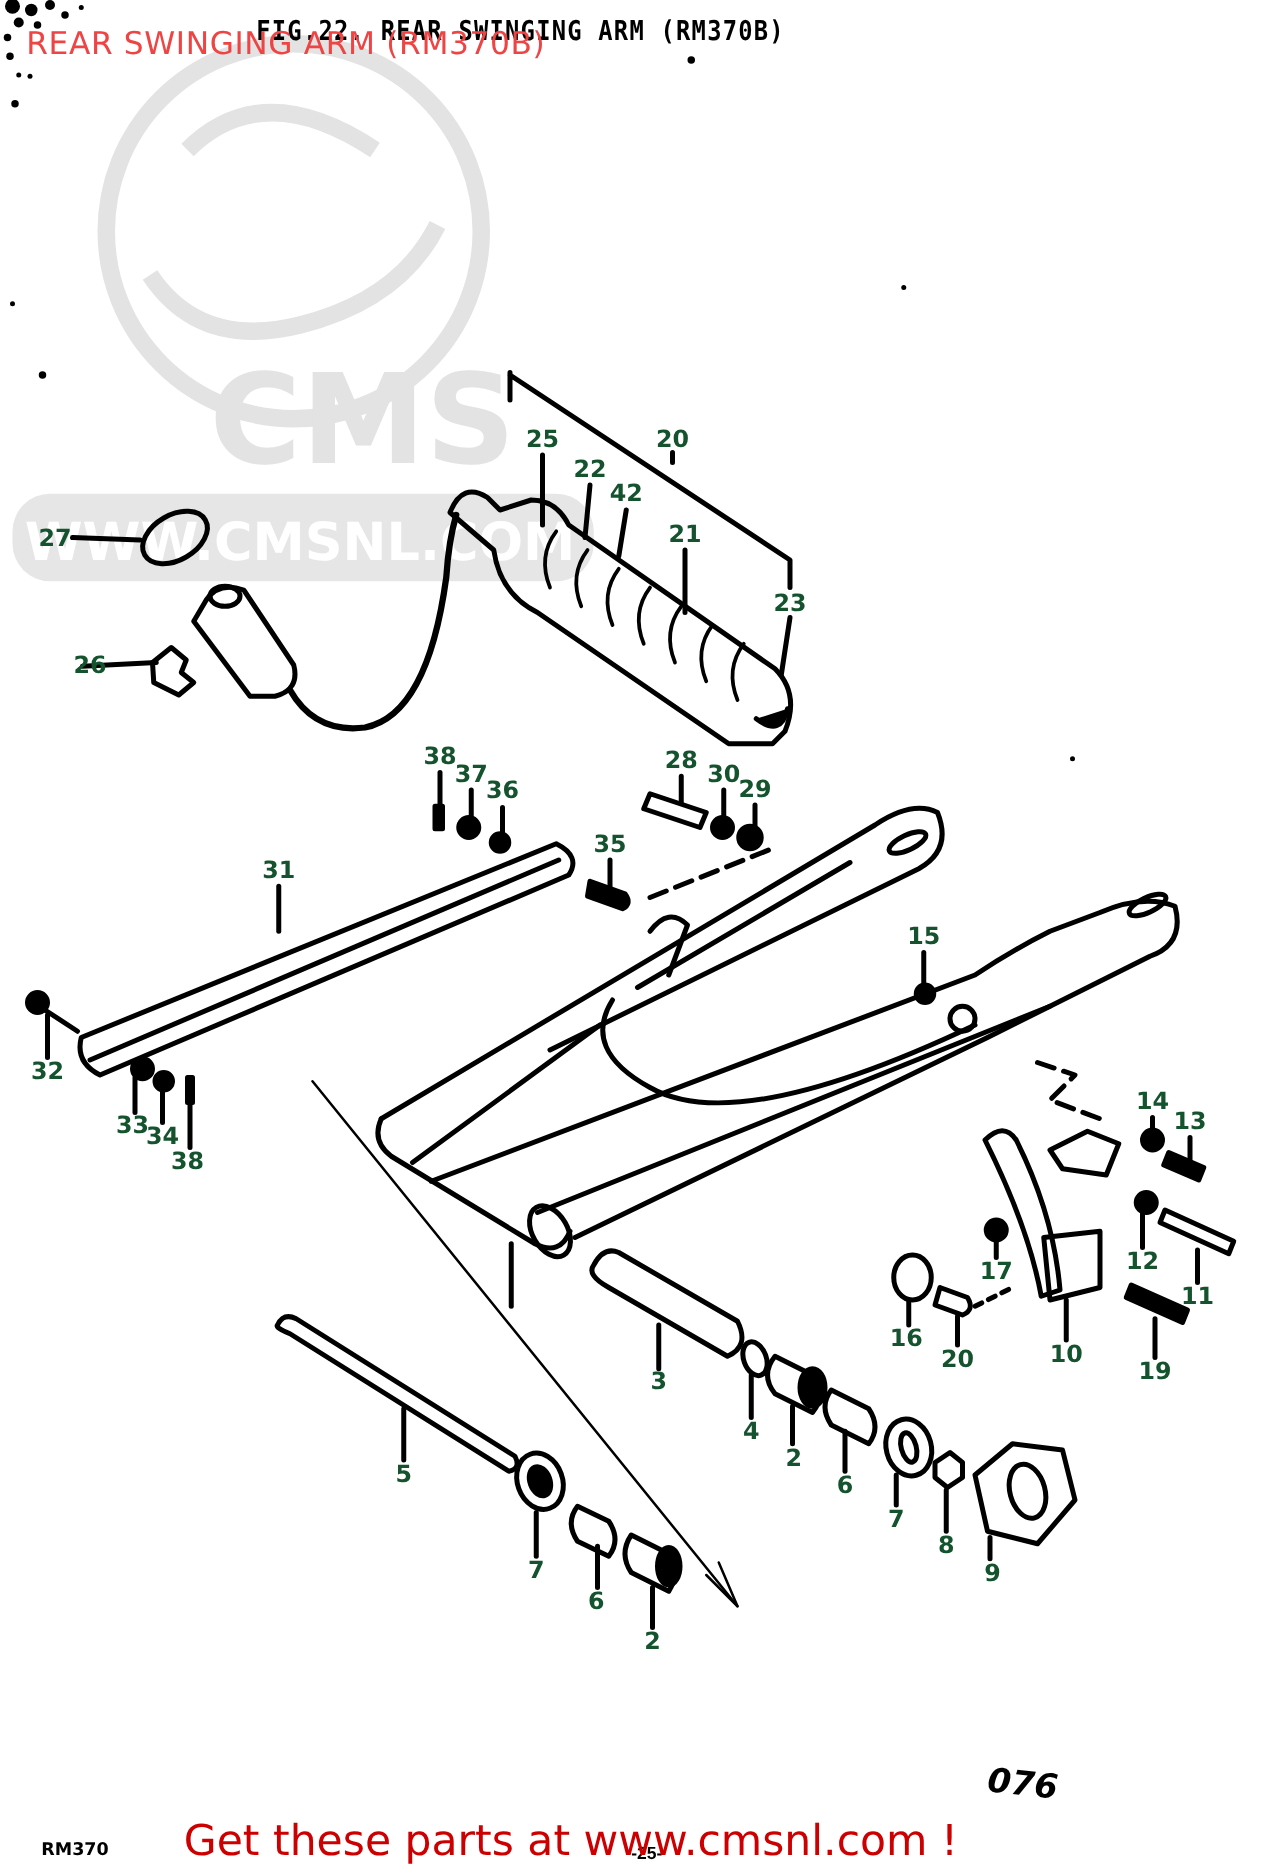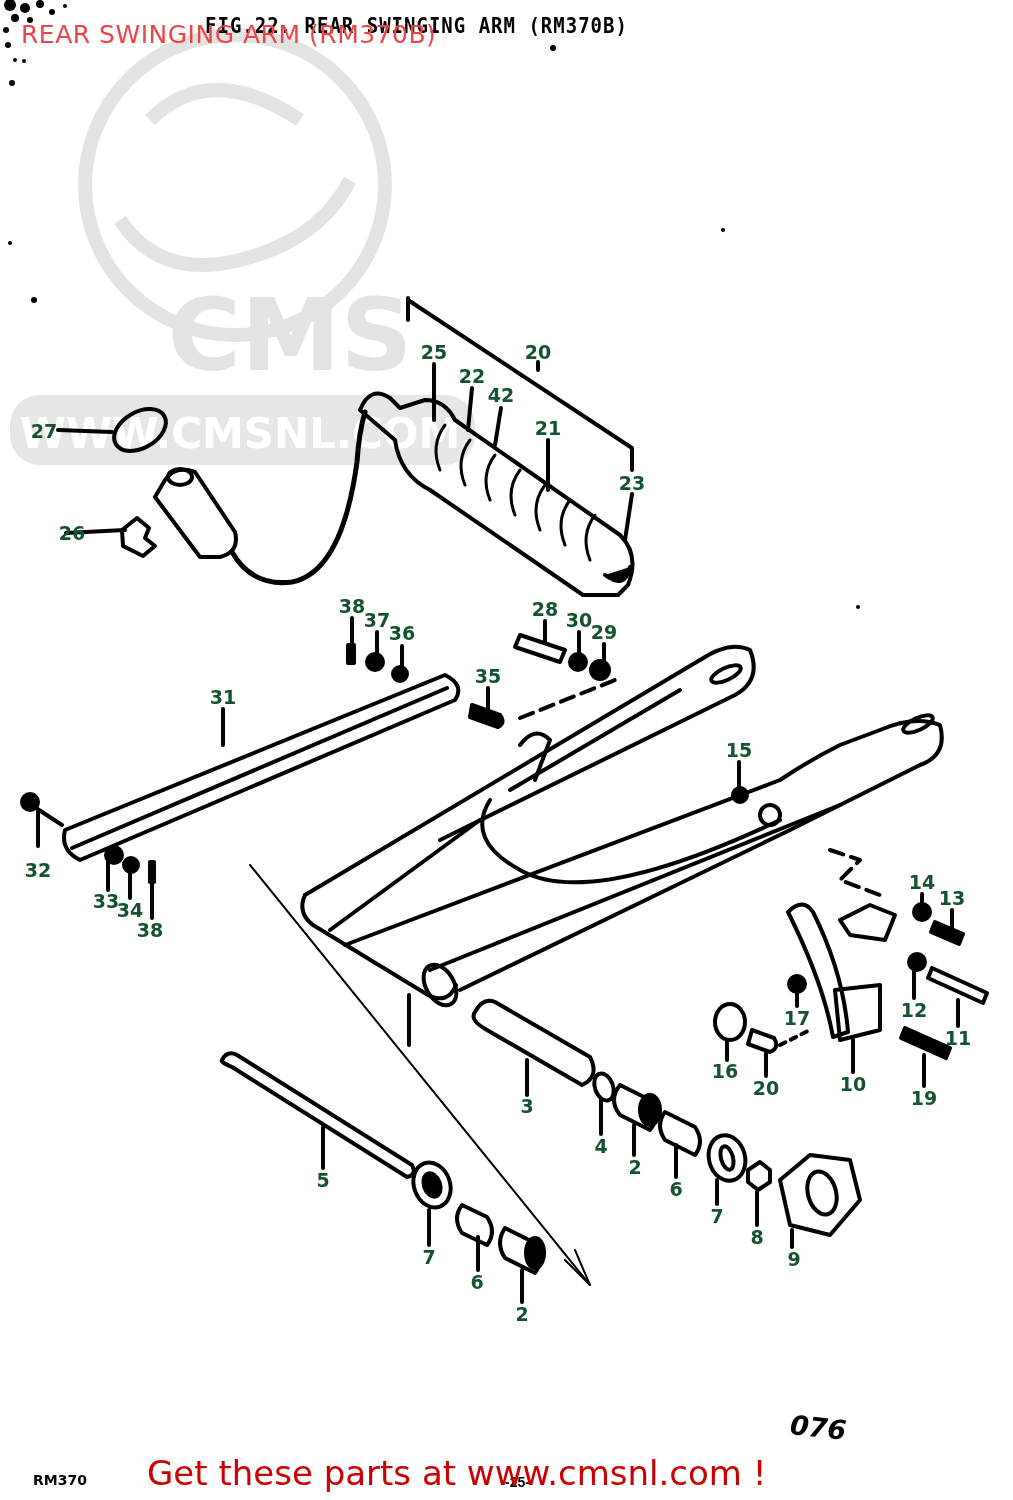--- a/index.html
+++ b/index.html
@@ -238,21 +238,21 @@
       <div class="callout" style="left: 52px; top: 533px; margin-left: 20px;">26</div>
       <div class="callout" style="left: 352px; top: 606px;">38</div>
       <div class="callout" style="left: 377px; top: 620px;">37</div>
       <div class="callout" style="left: 402px; top: 633px;">36</div>
       <div class="callout" style="left: 545px; top: 609px;">28</div>
       <div class="callout" style="left: 579px; top: 620px;">30</div>
       <div class="callout" style="left: 604px; top: 632px;">29</div>
       <div class="callout" style="left: 488px; top: 676px;">35</div>
       <div class="callout" style="left: 223px; top: 697px;">31</div>
       <div class="callout" style="left: 739px; top: 750px;">15</div>
-      <div class="callout" style="left: 38px; top: 858px; margin-top: 12px;">32</div>
+      <div class="callout" style="left: 38px; top: 858px;">32</div>
       <div class="callout" style="left: 106px; top: 901px;">33</div>
       <div class="callout" style="left: 130px; top: 910px;">34</div>
       <div class="callout" style="left: 150px; top: 930px;">38</div>
       <div class="callout" style="left: 922px; top: 882px;">14</div>
       <div class="callout" style="left: 952px; top: 898px;">13</div>
       <div class="callout" style="left: 914px; top: 1010px;">12</div>
       <div class="callout" style="left: 797px; top: 1018px;">17</div>
       <div class="callout" style="left: 958px; top: 1038px;">11</div>
       <div class="callout" style="left: 725px; top: 1071px;">16</div>
       <div class="callout" style="left: 766px; top: 1088px;">20</div>

